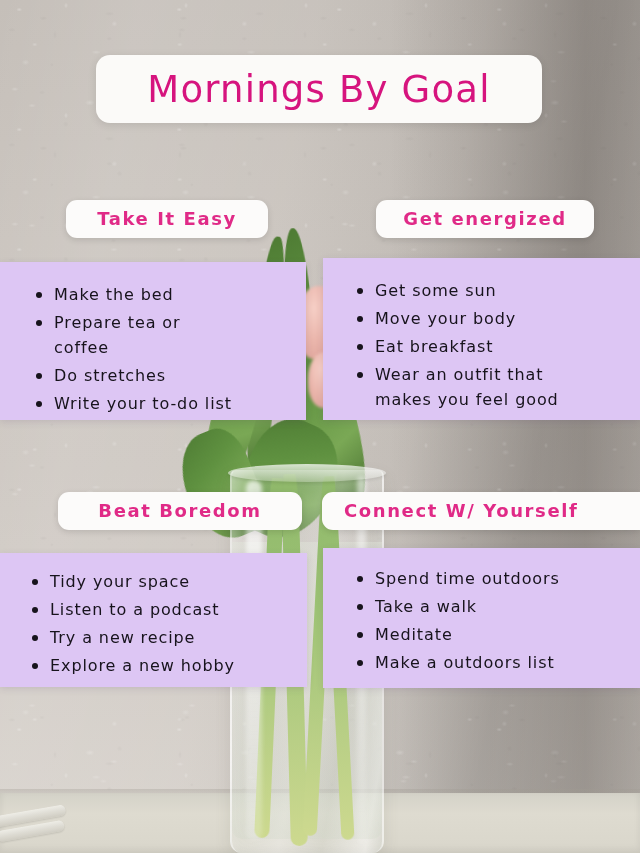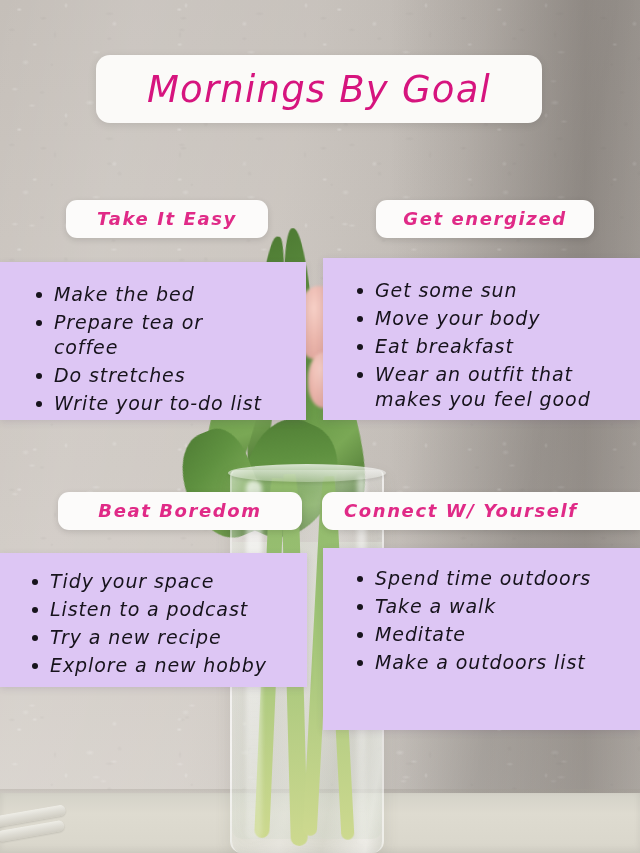--- a/index.html
+++ b/index.html
@@ -6,21 +6,20 @@
   body{
     width:640px;height:853px;overflow:hidden;
     font-family:"DejaVu Sans", sans-serif;
     background:#b9b3ad;
   }
 
   
   .poster{
     position:relative;width:640px;height:853px;overflow:hidden;
     background:#c9c3bd;
-    font-style:italic;
   }
 
   
   .bg-wall{
     position:absolute;inset:0;
     background:
       linear-gradient(100deg, rgba(255,255,255,0.00) 0%, rgba(255,255,255,0.10) 18%, rgba(255,255,255,0.05) 40%, rgba(0,0,0,0.05) 62%, rgba(0,0,0,0.16) 78%, rgba(0,0,0,0.10) 100%),
       linear-gradient(180deg,#c5bfb9 0%, #cac4be 28%, #cdc7c1 55%, #d2ccc6 78%, #d8d3cd 100%);
   }
   
@@ -168,35 +167,35 @@
     position:absolute;background:#ddc6f4;
     box-shadow:0 2px 7px rgba(70,50,95,.13);
     box-sizing:border-box;
   }
   .card ul{
     list-style:none;margin:0;padding:0;
   }
   .card li{
     position:relative;
     font-family:"DejaVu Sans", sans-serif;
-    font-size:19px;line-height:25px;letter-spacing:.9px;
+    font-size:16px;line-height:25px;letter-spacing:.9px;
     color:#17131c;font-weight:400;
     padding-left:20px;margin-bottom:3px;
   }
   .card li::before{
     content:"";position:absolute;left:2px;top:10px;
     width:6px;height:6px;border-radius:50%;background:#17131c;
   }
   .card li.cont{padding-left:20px;margin-top:-3px;}
   .card li.cont::before{display:none;}
 
   .card-a{left:0;top:262px;width:306px;height:158px;padding:20px 10px 0 34px;}
   .card-b{left:323px;top:258px;width:317px;height:162px;padding:20px 8px 0 32px;}
   .card-c{left:0;top:553px;width:307px;height:134px;padding:16px 8px 0 30px;}
-  .card-d{left:323px;top:548px;width:317px;height:182px;padding:18px 8px 0 32px;}
+  .card-d{left:323px;top:548px;width:317px;height:140px;padding:18px 8px 0 32px;}
 </style>
 </head>
 <body>
 
 <div class="poster">
 
   <div class="bg-wall"></div>
   <div class="bg-texture"></div>
   <div class="bg-shade"></div>
 

